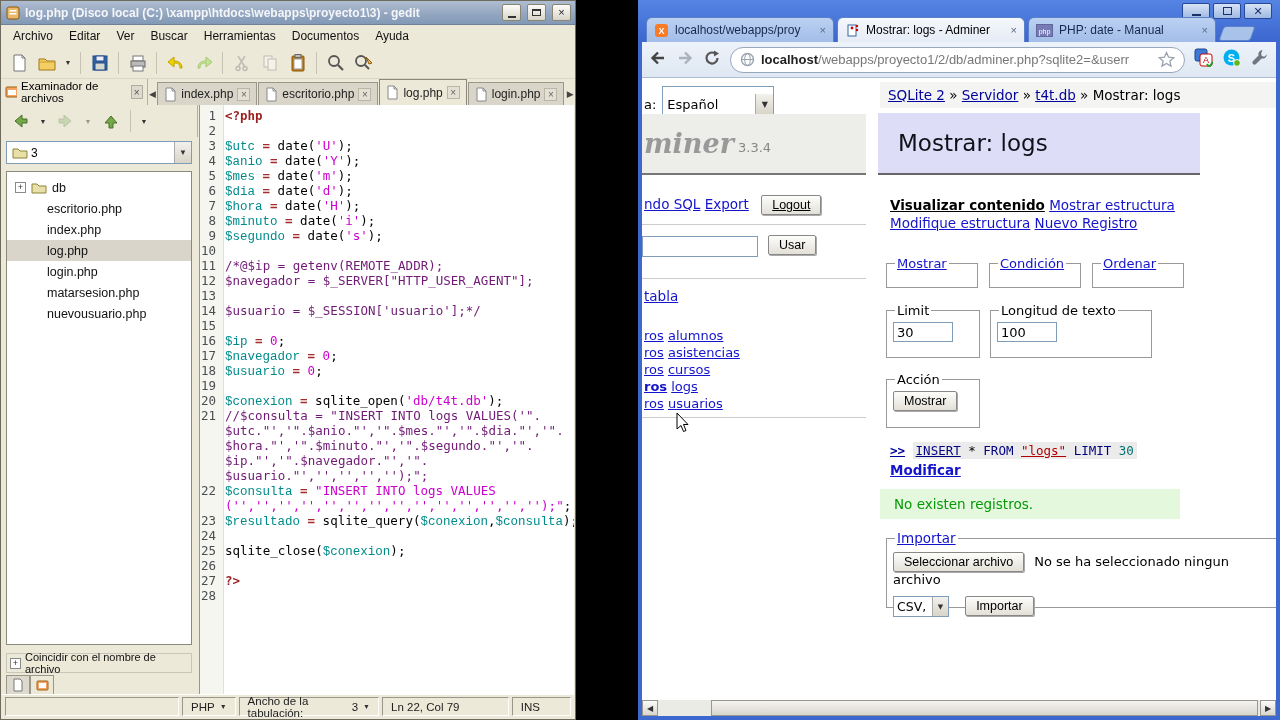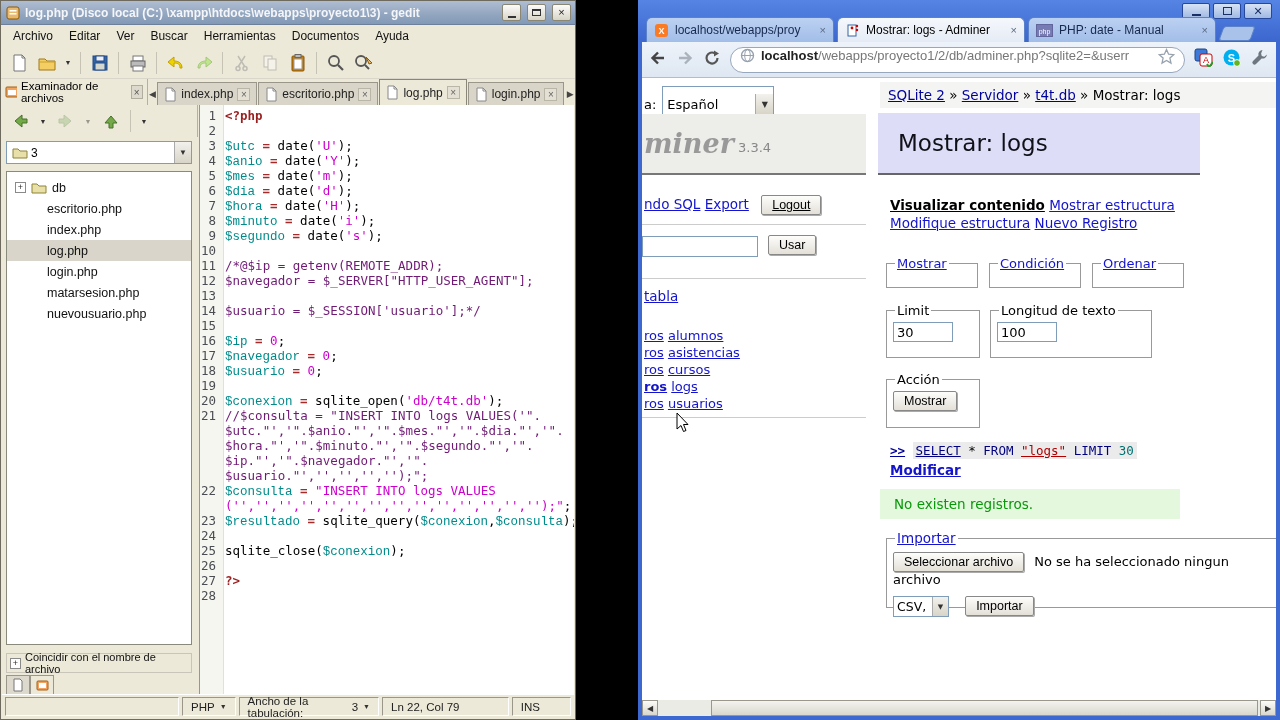--- a/index.html
+++ b/index.html
@@ -67,21 +67,21 @@
   .bwb { width:28px; height:16px; background:linear-gradient(#D7E3F6,#9FB9E2); border:1px solid #27479B; border-radius:2px; display:flex; align-items:center; justify-content:center; color:#1A2F66; font-size:11px; line-height:1; }
   .bwb .mingl { width:9px; height:2px; background:#1A2F66; margin-top:7px; }
   .bwb .maxgl { width:9px; height:8px; border:1px solid #1A2F66; }
   .b-tabs { position:absolute; top:17px; left:8px; display:flex; align-items:flex-end; }
   .btab { width:188px; height:25px; margin-right:3px; border-radius:6px 6px 0 0; padding:0 7px; display:flex; align-items:center; gap:6px; font-size:12px; background:linear-gradient(#BCD1F2,#A2BDE8); border:1px solid #5B82C8; border-bottom:none; color:#17294E; }
   .btab.active { background:linear-gradient(#F5F8FC,#E5EBF5); color:#000; z-index:3; }
   .btlbl { flex:1; white-space:nowrap; overflow:hidden; }
   .btx { color:#5B6B84; font-size:11px; }
   .bstub { width:32px; height:15px; margin:0 0 1px 2px; background:#A9C2EA; border:1px solid #5B82C8; border-radius:3px; transform:skewX(-20deg); }
   .b-nav { position:absolute; top:42px; left:4px; right:4px; height:36px; background:linear-gradient(#EEF3FA,#DEE7F2); border-bottom:1px solid #AEBDD2; display:flex; align-items:center; padding:0 7px; gap:9px; }
-  .omnibox { flex:1; height:26px; background:#fff; border:1px solid #97A7BC; border-radius:13px; display:flex; align-items:flex-start; gap:6px; padding:0 9px; font-size:13px; overflow:hidden; }
+  .omnibox { flex:1; height:26px; background:#fff; border:1px solid #97A7BC; border-radius:13px; display:flex; align-items:center; gap:6px; padding:0 9px; font-size:13px; overflow:hidden; }
   .urlhost { color:#222; font-weight:bold; white-space:nowrap; }
   .urlrest { color:#777; white-space:nowrap; overflow:hidden; flex:1; }
   .b-page { position:absolute; top:78px; left:4px; right:4px; bottom:20px; background:#fff; overflow:hidden; font-family:"DejaVu Sans",sans-serif; font-size:13px; color:#000; }
   .b-hscroll { position:absolute; bottom:4px; left:4px; right:4px; height:16px; background:#EBEBE6; display:flex; }
   .sbtn { width:16px; height:16px; background:linear-gradient(#FBFBF9,#D8D6CC); border:1px solid #9a988c; display:flex; align-items:center; justify-content:center; font-size:8px; color:#333; flex:none; }
   .sthumb { position:absolute; left:69px; right:18px; top:0; height:16px; background:linear-gradient(#F4F3EF,#D9D7CD); border:1px solid #9a988c; }
 
   
   .a-topband { position:absolute; left:238px; top:4px; right:0; height:26px; background:#F4F4F2; }
   .a-lang { position:absolute; left:2px; top:8px; display:flex; align-items:center; gap:6px; }
@@ -656,21 +656,21 @@
       <fieldset class="afs a-tlen">
         <legend>Longitud de texto</legend>
         <input class="ainput" value="100" style="">
       </fieldset>
       <fieldset class="afs a-accion">
         <legend>Acción</legend>
         <button class="xpbtn">Mostrar</button>
       </fieldset>
       <div class="a-sql">
         <a class="navylink" style="font-weight:bold;">&gt;&gt;</a>
-        <span class="sqlcode"><a class="kwl">SELECT</a> <span>*</span> <span class="kw">FROM</span> <a class="tbl">"logs"</a> <span class="kw">LIMIT</span> <span class="numt">30</span></span>
+        <span class="sqlcode"><a class="kwl">INSERT</a> <span>*</span> <span class="kw">FROM</span> <a class="tbl">"logs"</a> <span class="kw">LIMIT</span> <span class="numt">30</span></span>
       </div>
       <a class="alink a-edit">Modificar</a>
       <div class="a-msg">No existen registros.</div>
       <fieldset class="afs a-import">
         <legend><a class="alink">Importar</a></legend>
         <div class="filebtn">
           <button class="xpbtn">Seleccionar archivo</button>
           <span style="margin-left:6px;">No se ha seleccionado ningun archivo</span>
         </div>
         <div style="margin-top:9px;">

